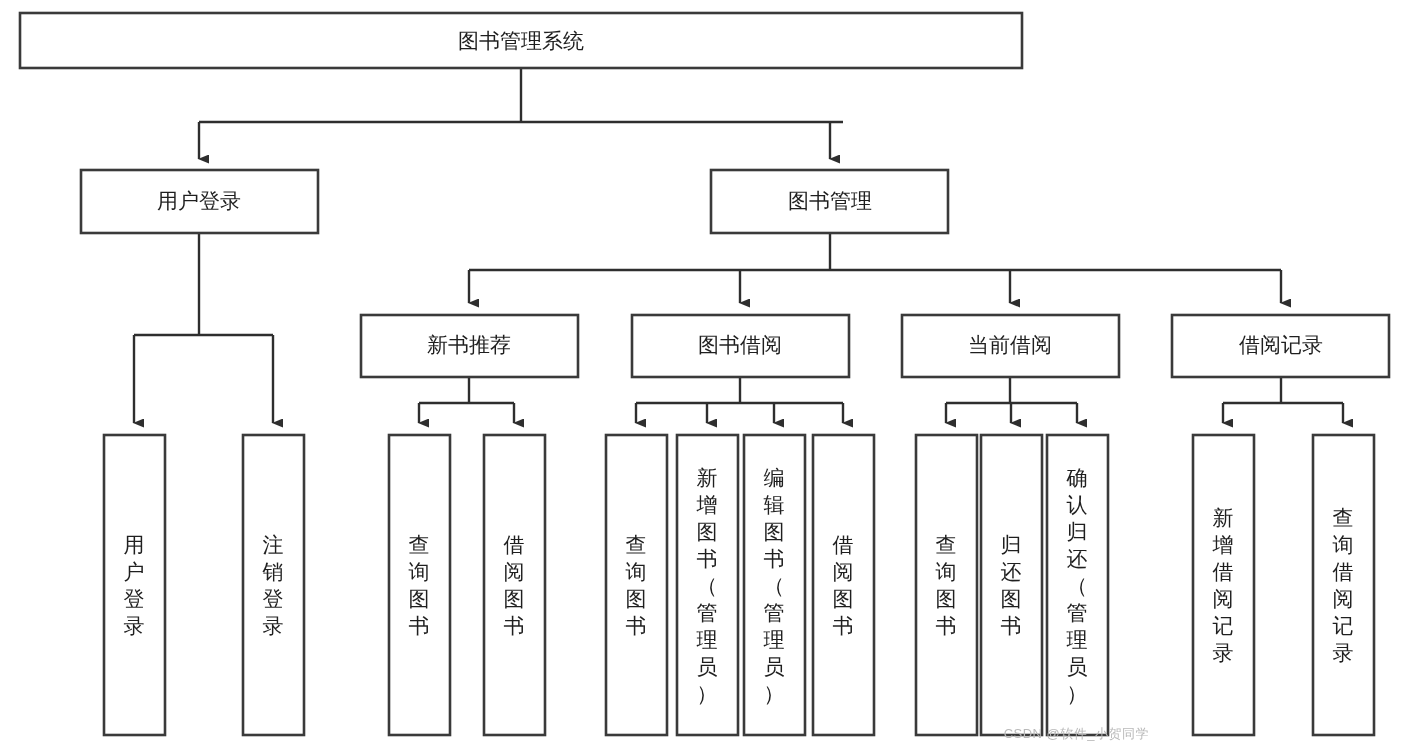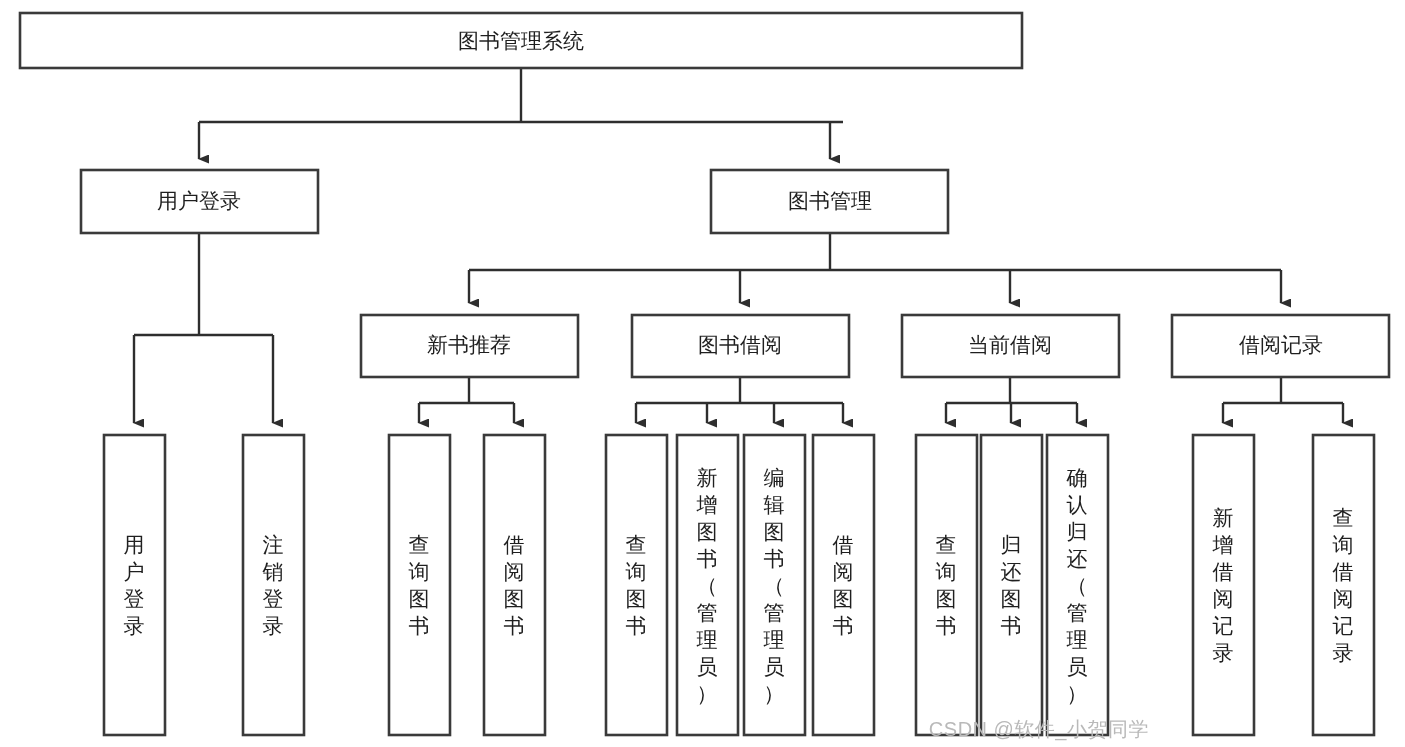--- a/index.html
+++ b/index.html
@@ -49,21 +49,21 @@
   .connector {
     stroke: #2e2e2e;
     stroke-width: 2.4;
     fill: none;
   }
   .watermark-text {
     position: absolute;
     right: 8px;
     bottom: 4px;
     font-family: "Liberation Sans", "DejaVu Sans", sans-serif;
-    font-size: 20px;
+    font-size: 13px;
     color: #b9b9b9;
     white-space: nowrap;
     letter-spacing: 0.5px;
   }
 </style>
 </head>
 <body>
 
 <div id="diagram-root">
 

